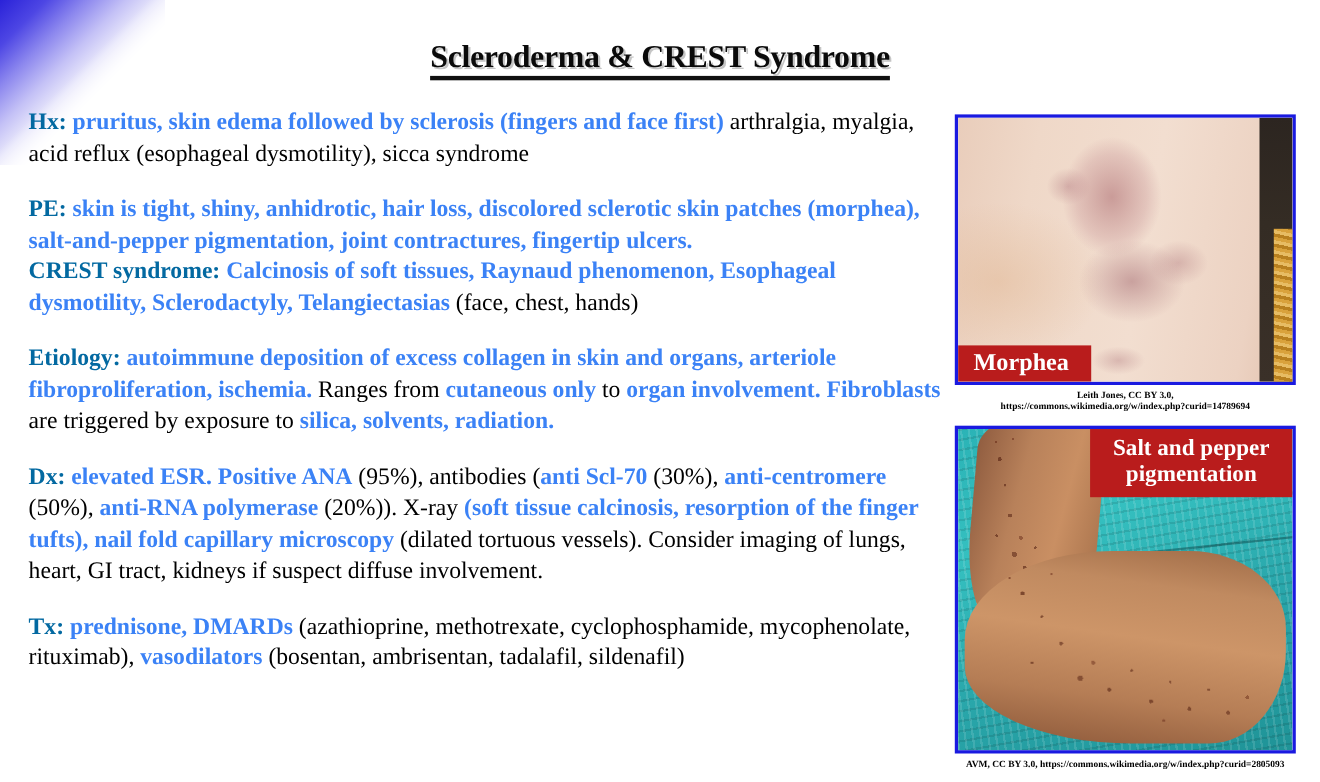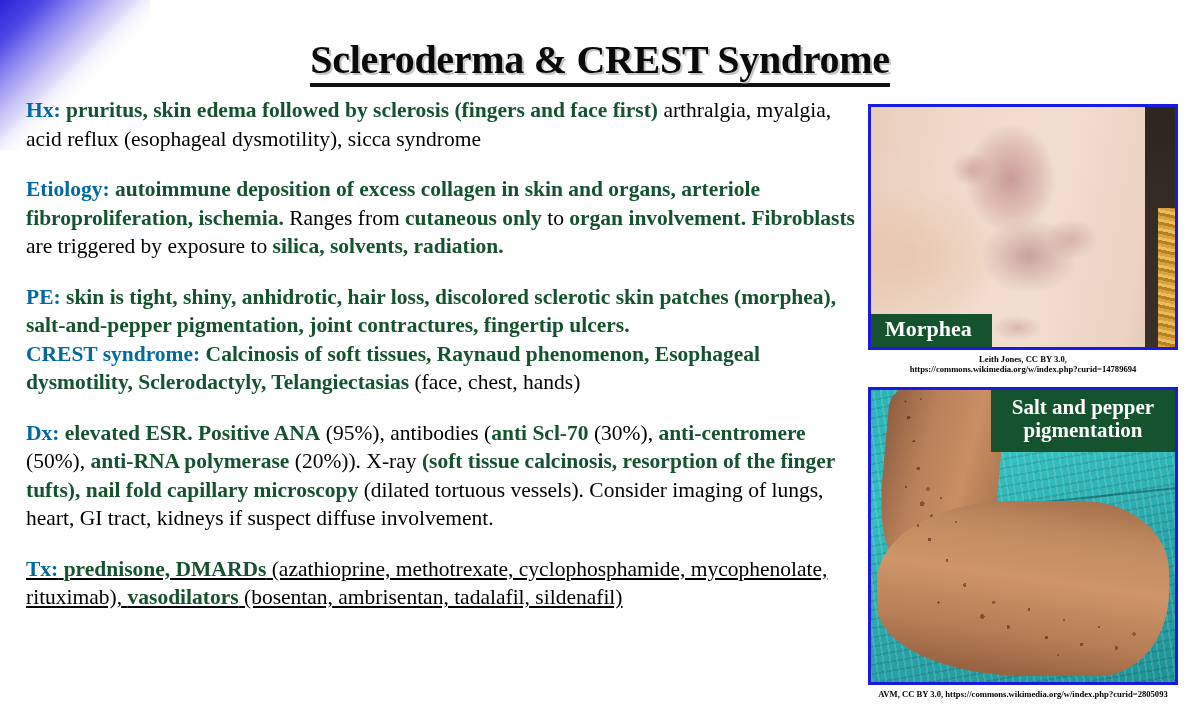--- a/index.html
+++ b/index.html
@@ -30,21 +30,21 @@
     pointer-events: none;
   }
 
   
   .title {
     position: absolute;
     left: 0;
     right: 0;
     top: 36px;
     text-align: center;
-    font-size: 40px;
+    font-size: 29px;
     font-weight: bold;
     letter-spacing: -0.3px;
     color: #0a0a0a;
     text-shadow: 2px 2px 0 rgba(150,150,150,0.55);
   }
   .title span.t-inner {
     border-bottom: 4px solid #101010;
     padding-bottom: 1px;
   }
 
@@ -54,24 +54,24 @@
     left: 26px;
     top: 96px;
     width: 836px;
   }
   .para {
     font-size: 21.5px;
     line-height: 28.5px;
     margin: 0 0 22px 0;
     text-align: left;
   }
-  .para:last-child { margin-bottom: 4px; text-decoration: underline; }
+  .para:last-child { margin-bottom: 4px; }
 
   .k   { font-weight: bold; color: #0369a1; }      
-  .b   { font-weight: bold; color: #14532d; }      
+  .b   { font-weight: bold; color: #3b82f6; }      
   .n   { font-weight: normal; color: #000000; }    
 
   
   .img-col {
     position: absolute;
     left: 868px;
     top: 104px;
     width: 310px;
   }
   .figure { position: relative; }
@@ -172,21 +172,21 @@
       radial-gradient(circle 2px at 27% 12%, rgba(110,50,30,0.60) 0 60%, transparent 62%),
       radial-gradient(circle 3px at 40% 58%, rgba(110,50,30,0.55) 0 60%, transparent 62%),
       radial-gradient(circle 2px at 62% 88%, rgba(110,50,30,0.60) 0 60%, transparent 62%),
       radial-gradient(circle 3px at 88% 76%, rgba(110,50,30,0.55) 0 60%, transparent 62%);
     opacity: 0.95;
   }
 
   
   .banner {
     position: absolute;
-    background: #14532d;
+    background: #b91c1c;
     color: #ffffff;
     font-weight: bold;
     text-align: center;
     line-height: 1.12;
     z-index: 5;
   }
   .banner-morphea {
     left: 0; bottom: 0;
     padding: 3px 20px 5px 14px;
     font-size: 22px;
@@ -222,30 +222,30 @@
 </div>
 
 <div class="body-col">
 
   <p class="para">
     <span class="k">Hx:</span>
     <span class="b">pruritus, skin edema followed by sclerosis (fingers and face first)</span><span class="n"> arthralgia, myalgia, acid reflux (esophageal dysmotility), sicca syndrome</span>
   </p>
 
   <p class="para">
-    <span class="k">Etiology:</span>
-    <span class="b">autoimmune deposition of excess collagen in skin and organs, arteriole fibroproliferation, ischemia.</span><span class="n"> Ranges from </span><span class="b">cutaneous only</span><span class="n"> to </span><span class="b">organ involvement.</span>
-    <span class="b">Fibroblasts</span><span class="n"> are triggered by exposure to </span><span class="b">silica, solvents, radiation.</span>
-  </p>
-
-  <p class="para">
     <span class="k">PE:</span>
     <span class="b">skin is tight, shiny, anhidrotic, hair loss, discolored sclerotic skin patches (morphea), salt-and-pepper pigmentation, joint contractures, fingertip ulcers.</span><br>
     <span class="k">CREST syndrome:</span>
     <span class="b">Calcinosis of soft tissues, Raynaud phenomenon, Esophageal dysmotility, Sclerodactyly, Telangiectasias</span><span class="n"> (face, chest, hands)</span>
+  </p>
+
+  <p class="para">
+    <span class="k">Etiology:</span>
+    <span class="b">autoimmune deposition of excess collagen in skin and organs, arteriole fibroproliferation, ischemia.</span><span class="n"> Ranges from </span><span class="b">cutaneous only</span><span class="n"> to </span><span class="b">organ involvement.</span>
+    <span class="b">Fibroblasts</span><span class="n"> are triggered by exposure to </span><span class="b">silica, solvents, radiation.</span>
   </p>
 
 
   <p class="para">
     <span class="k">Dx:</span>
     <span class="b">elevated ESR. Positive ANA</span><span class="n"> (95%), antibodies (</span><span class="b">anti Scl-70</span><span class="n"> (30%), </span><span class="b">anti-centromere</span><span class="n"> (50%), </span><span class="b">anti-RNA polymerase</span><span class="n"> (20%)). X-ray </span><span class="b">(soft tissue calcinosis, resorption of the finger tufts), nail fold capillary microscopy</span><span class="n"> (dilated tortuous vessels). Consider imaging of lungs, heart, GI tract, kidneys if suspect diffuse involvement.</span>
   </p>
 
   <p class="para">
     <span class="k">Tx:</span>

